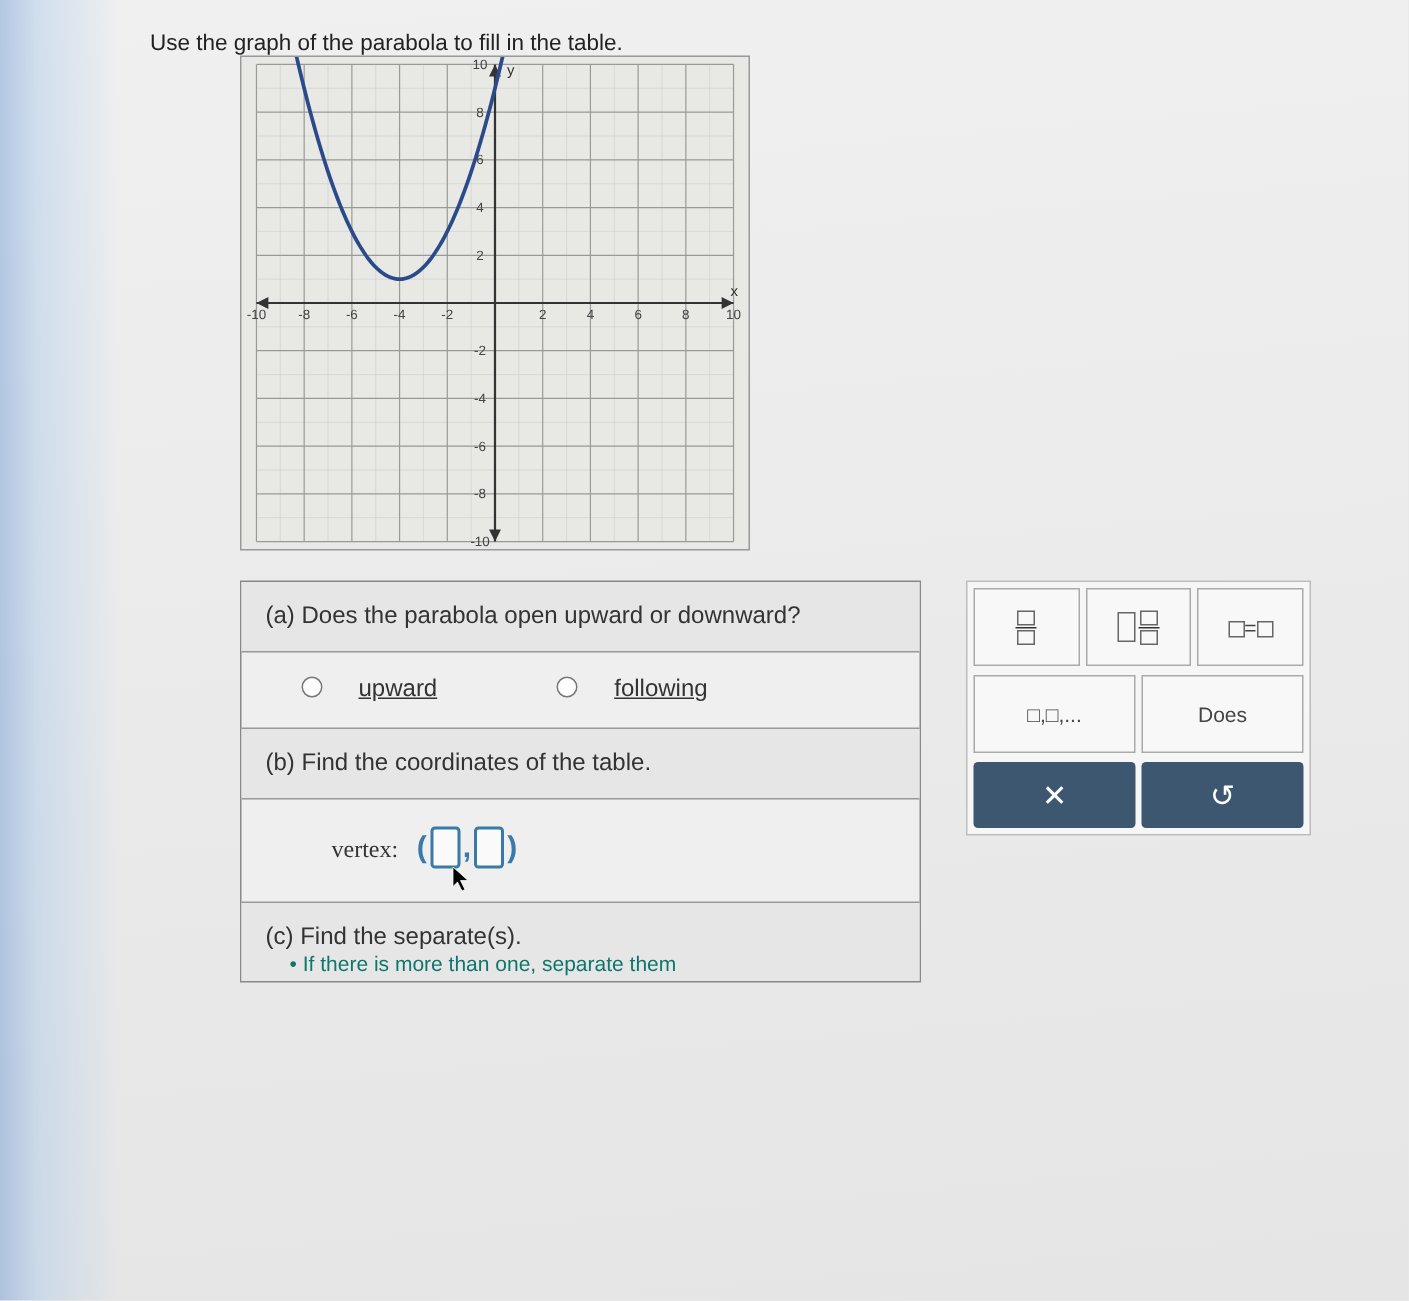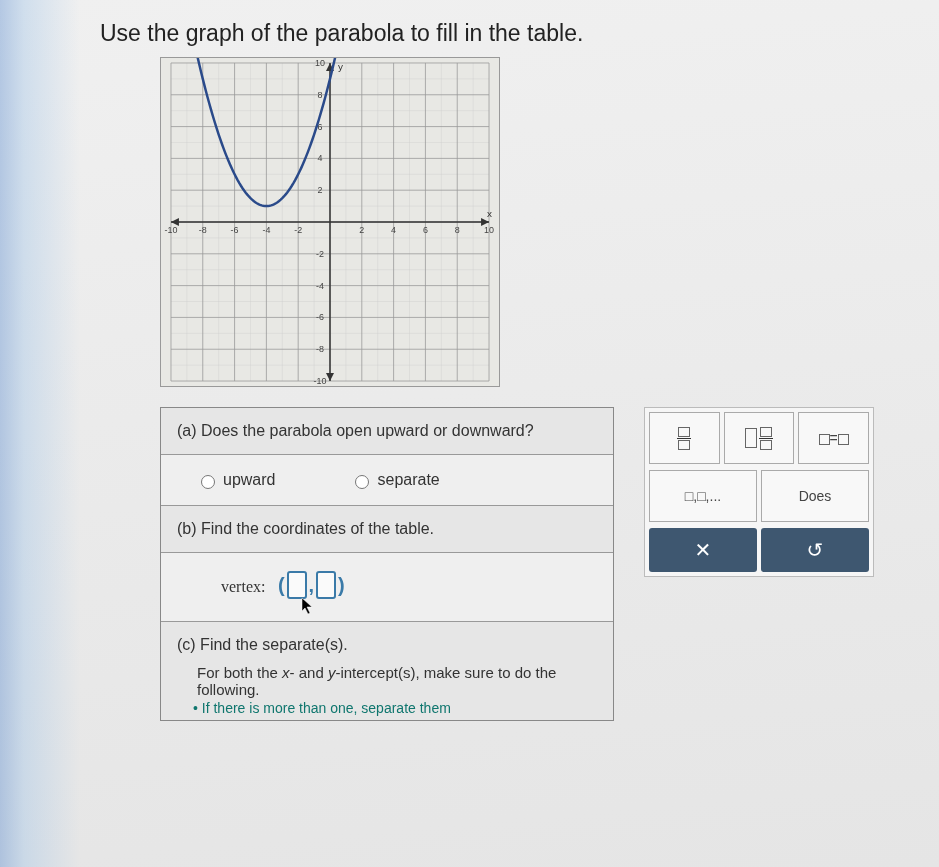--- a/index.html
+++ b/index.html
@@ -18,23 +18,22 @@
     position: relative;
   }
   .left-gradient {
     position: absolute;
     left: 0; top: 0; bottom: 0;
     width: 80px;
     background: linear-gradient(90deg, #5a8cd0 0%, #a0c4e8 30%, transparent 100%);
     opacity: 0.4;
   }
   .prompt {
-    font-size: 23px;
+    font-size: 15px;
     color: #222;
-    margin-bottom: 10px;
   }
   .graph-box {
     margin-left: 60px;
     width: 340px;
     height: 330px;
     background: #e8e8e4;
     border: 1px solid #999;
     position: relative;
   }
   .graph-box svg { width: 100%; height: 100%; }
@@ -51,21 +50,21 @@
     background: #efefef;
   }
   .row {
     border-bottom: 1px solid #999;
     padding: 14px 16px;
     font-size: 16px;
     color: #333;
   }
   .question-row { background: #e6e6e6; }
   .radio-row { display: flex; gap: 80px; padding: 16px 40px; }
-  .radio-opt { display: flex; align-items: flex-end; gap: 8px; }
+  .radio-opt { display: flex; align-items: flex-start; gap: 24px; text-decoration: underline; }
   .radio-circle {
     width: 14px; height: 14px; border: 1.5px solid #777; border-radius: 50%;
     display: inline-block; background: #fff;
   }
   .vertex-row { padding: 18px 60px 22px; }
   .vertex-label { display: inline-block; margin-right: 8px; font-size: 16px; font-family: Liberation Serif, serif; }
   .paren-input {
     display: inline-flex; align-items: center; gap: 2px;
     font-size: 20px; color: #3a7aa8; font-weight: bold;
   }
@@ -227,21 +226,21 @@
 
       <div class="row question-row">(a) Does the parabola open upward or downward?</div>
 
       <div class="row radio-row">
         <div class="radio-opt">
           <span class="radio-circle"></span>
           <span>upward</span>
         </div>
         <div class="radio-opt">
           <span class="radio-circle"></span>
-          <span>separate</span>
+          <span>following</span>
         </div>
       </div>
 
       <div class="row question-row">(b) Find the coordinates of the table.</div>
 
       <div class="row vertex-row" style="position:relative;">
         <span class="vertex-label">vertex:</span>
         <span class="paren-input">
           <span>(</span>
           <span class="input-box"></span>
@@ -249,23 +248,20 @@
           <span class="input-box"></span>
           <span>)</span>
         </span>
         <svg class="cursor" style="left:140px; top:44px;" viewBox="0 0 14 18">
           <path d="M1,1 L1,14 L4,11 L7,17 L9,16 L6,10 L11,10 Z" fill="#000" stroke="#fff" stroke-width="0.5"></path>
         </svg>
       </div>
 
       <div class="row question-row" style="border-bottom:none; padding-bottom:4px;">
         <div>(c) Find the separate(s).</div>
-        <div class="intercept-sub">
-          For both the <span class="italic">x</span>- and <span class="italic">y</span>-intercept(s), make sure to do the following.
-        </div>
         <div class="bullet-txt">• <span>If there is more than one, separate them</span></div>
       </div>
     </div>
 
     <div class="toolbox">
       <div class="tb-grid">
         <div class="tb-cell">
           <span class="frac">
             <span class="num"></span>
               <span class="bar"></span>

